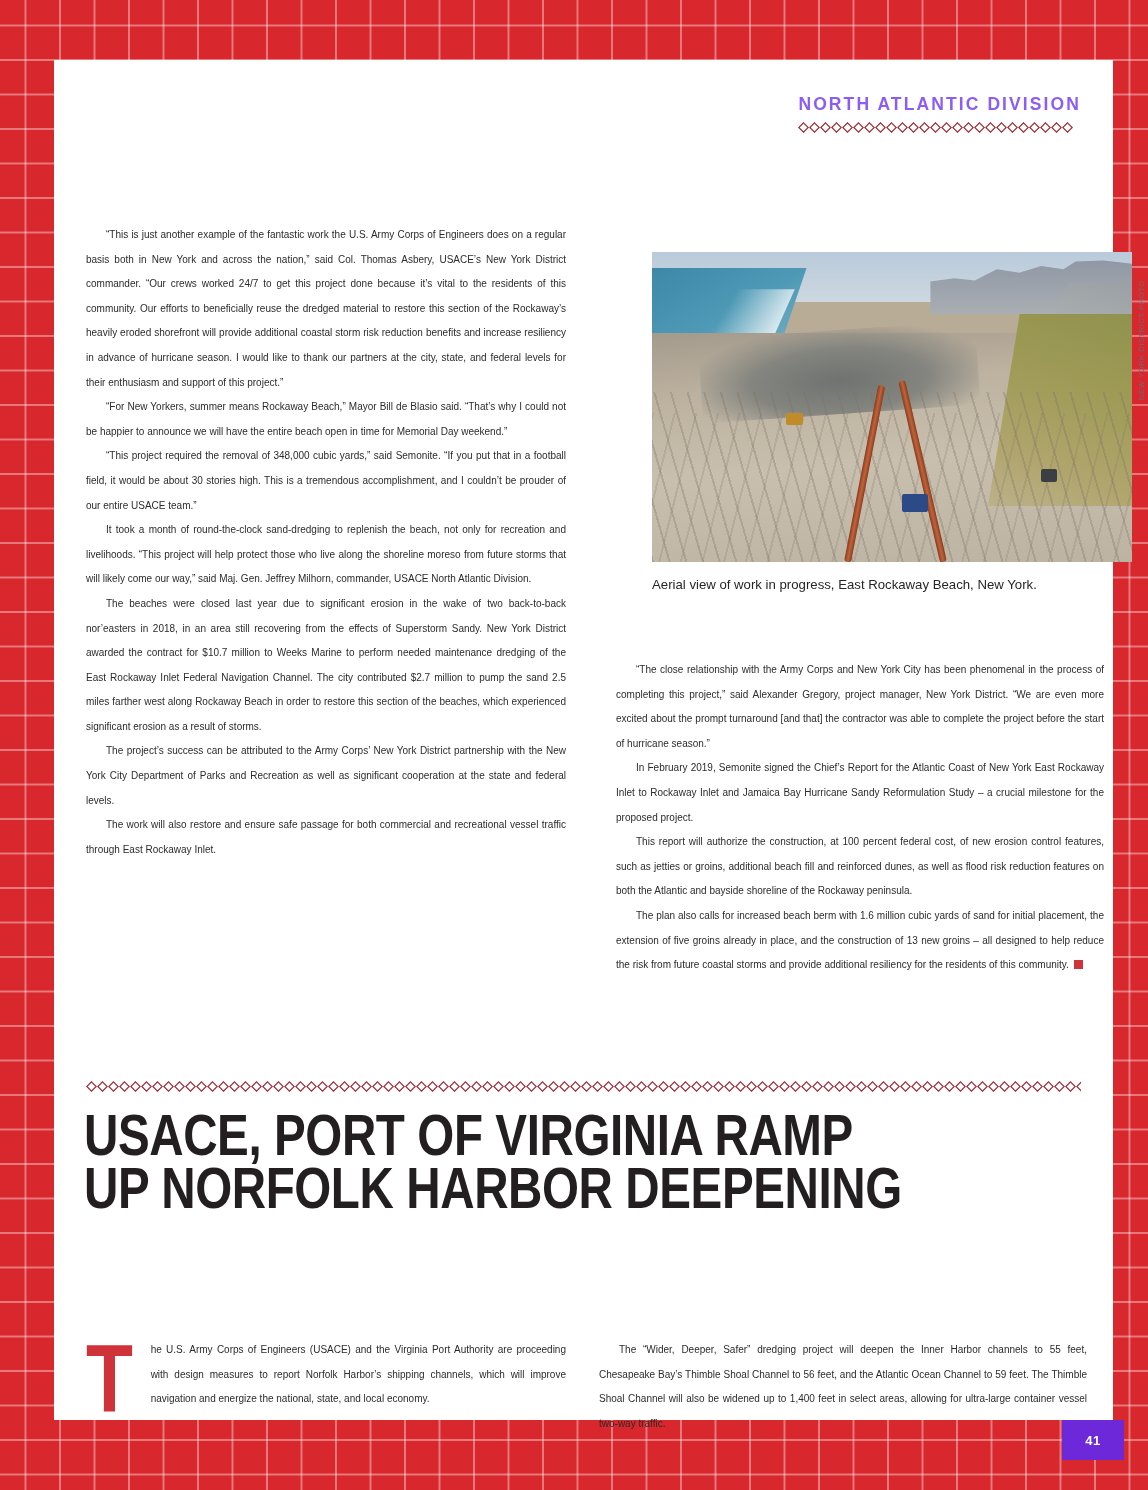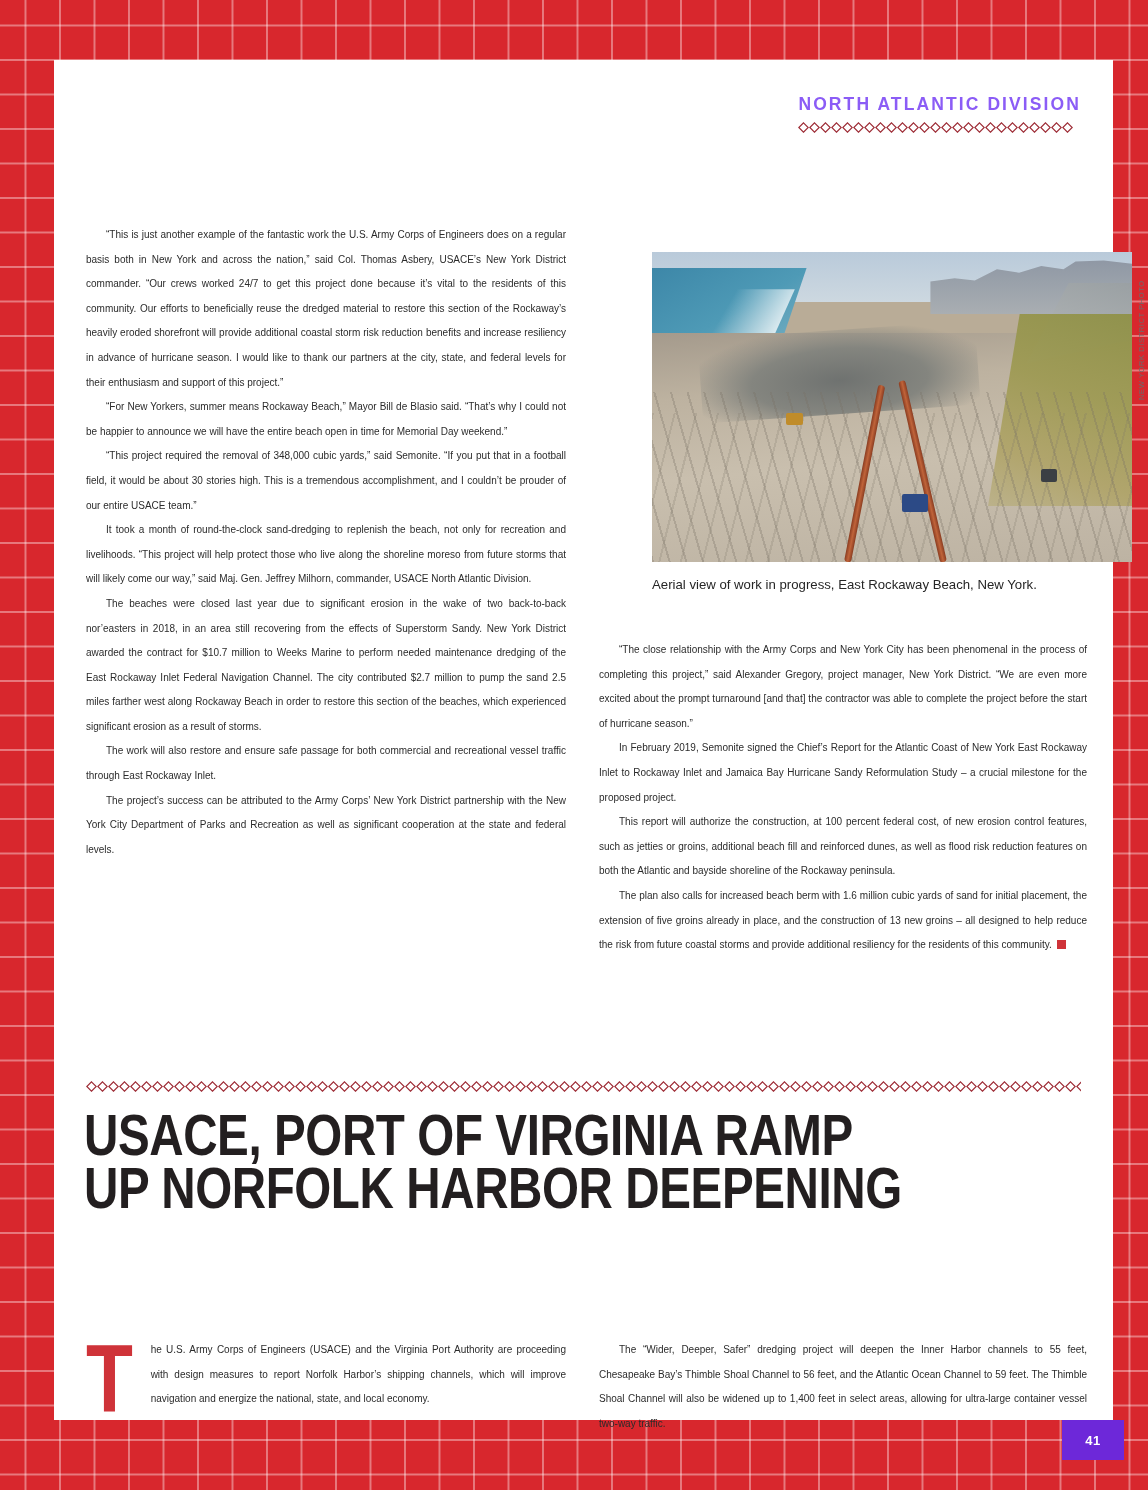--- a/index.html
+++ b/index.html
@@ -35,21 +35,21 @@
   }
   .diamond-rule{
     height:11px;margin-top:8px;
     background-repeat:repeat-x;
     background-position:left center;
   }
   .diamond-rule svg{display:block;height:11px;}
 
   
   .col-left{position:absolute;left:32px;width:480px;}
-  .col-right{position:absolute;left:545px;width:488px;}
+  .col-right{position:absolute;left:562px;width:488px;margin-top:20px;}
 
   p.body{
     margin:0;
     font-size:10px;
     line-height:24.6px;
     color:#2b2b2b;
     text-align:justify;
     text-indent:20px;
     -webkit-hyphens:none;hyphens:none;
   }
@@ -236,22 +236,22 @@
     <div id="photo-credit">NEW YORK DISTRICT PHOTO</div>
     <div id="caption">Aerial view of work in progress, East Rockaway Beach, New York.</div>
   </div>
 
   <div class="col-left" style="top:163px;">
     <p class="body">“This is just another example of the fantastic work the U.S. Army Corps of Engineers does on a regular basis both in New York and across the nation,” said Col. Thomas Asbery, USACE’s New York District commander. “Our crews worked 24/7 to get this project done because it’s vital to the residents of this community. Our efforts to beneficially reuse the dredged material to restore this section of the Rockaway’s heavily eroded shorefront will provide additional coastal storm risk reduction benefits and increase resiliency in advance of hurricane season. I would like to thank our partners at the city, state, and federal levels for their enthusiasm and support of this project.”</p>
     <p class="body">“For New Yorkers, summer means Rockaway Beach,” Mayor Bill de Blasio said. “That’s why I could not be happier to announce we will have the entire beach open in time for Memorial Day weekend.”</p>
     <p class="body">“This project required the removal of 348,000 cubic yards,” said Semonite. “If you put that in a football field, it would be about 30 stories high. This is a tremendous accomplishment, and I couldn’t be prouder of our entire USACE team.”</p>
     <p class="body">It took a month of round-the-clock sand-dredging to replenish the beach, not only for recreation and livelihoods. “This project will help protect those who live along the shoreline moreso from future storms that will likely come our way,” said Maj. Gen. Jeffrey Milhorn, commander, USACE North Atlantic Division.</p>
     <p class="body">The beaches were closed last year due to significant erosion in the wake of two back-to-back nor’easters in 2018, in an area still recovering from the effects of Superstorm Sandy. New York District awarded the contract for $10.7 million to Weeks Marine to perform needed maintenance dredging of the East Rockaway Inlet Federal Navigation Channel. The city contributed $2.7 million to pump the sand 2.5 miles farther west along Rockaway Beach in order to restore this section of the beaches, which experienced significant erosion as a result of storms.</p>
+    <p class="body">The project’s success can be attributed to the Army Corps’ New York District partnership with the New York City Department of Parks and Recreation as well as significant cooperation at the state and federal levels.</p>
     <p class="body">The work will also restore and ensure safe passage for both commercial and recreational vessel traffic through East Rockaway Inlet.</p>
-    <p class="body">The project’s success can be attributed to the Army Corps’ New York District partnership with the New York City Department of Parks and Recreation as well as significant cooperation at the state and federal levels.</p>
   </div>
 
   <div class="col-right" style="top:578px;">
     <p class="body">“The close relationship with the Army Corps and New York City has been phenomenal in the process of completing this project,” said Alexander Gregory, project manager, New York District. “We are even more excited about the prompt turnaround [and that] the contractor was able to complete the project before the start of hurricane season.”</p>
     <p class="body">In February 2019, Semonite signed the Chief’s Report for the Atlantic Coast of New York East Rockaway Inlet to Rockaway Inlet and Jamaica Bay Hurricane Sandy Reformulation Study – a crucial milestone for the proposed project.</p>
     <p class="body">This report will authorize the construction, at 100 percent federal cost, of new erosion control features, such as jetties or groins, additional beach fill and reinforced dunes, as well as flood risk reduction features on both the Atlantic and bayside shoreline of the Rockaway peninsula.</p>
     <p class="body"><span>The plan also calls for increased beach berm with 1.6 million cubic yards of sand for initial placement, the extension of five groins already in place, and the construction of 13 new groins – all designed to help reduce the risk from future coastal storms and provide additional resiliency for the residents of this community.</span><span class="endmark"></span></p>
   </div>
 
   <div id="section-rule">

